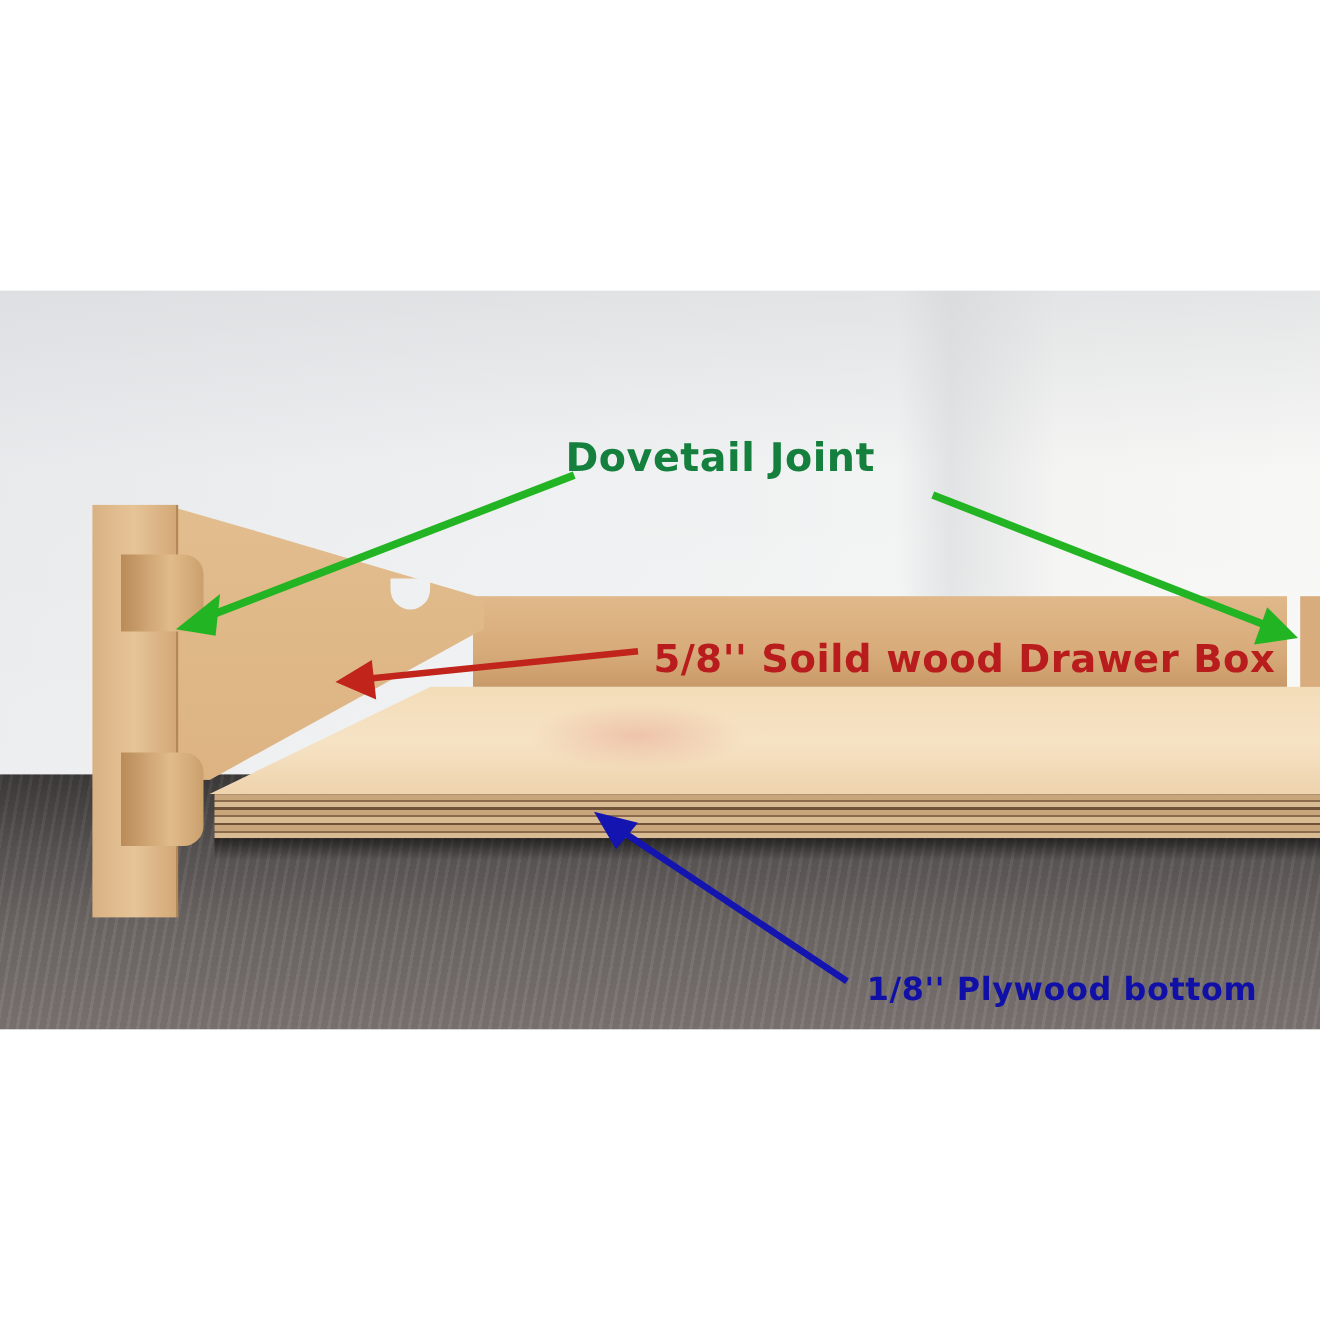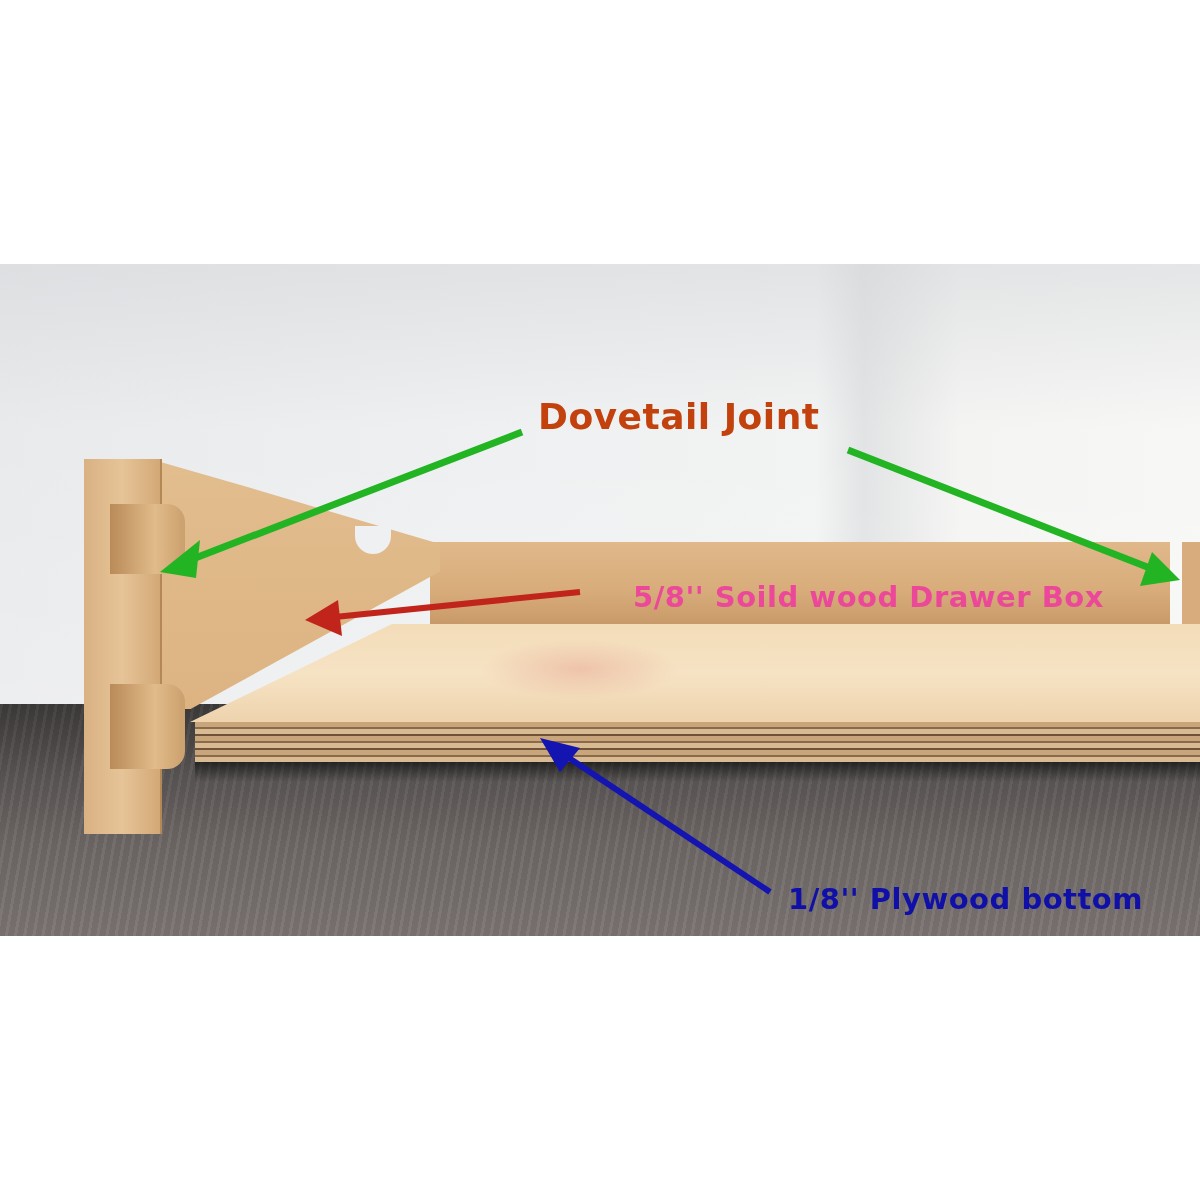--- a/index.html
+++ b/index.html
@@ -72,22 +72,22 @@
   .notch.n2 { left: 110px; top: 420px; width: 75px; height: 85px; }
   .scallop {
     position: absolute; left: 355px; top: 262px; width: 36px; height: 28px;
     background: #eef0f1; border-radius: 0 0 18px 18px;
   }
   svg.arrows { position: absolute; left: 0; top: 0; width: 1200px; height: 1200px; }
   .label {
     position: absolute; font-family: "DejaVu Sans", sans-serif; font-weight: bold;
     white-space: nowrap; letter-spacing: 0.5px;
   }
-  .label-dovetail { left: 538px; top: 396px; font-size: 36px; color: #c2410c; }
-  .label-drawer { left: 594px; top: 580px; font-size: 29px; color: #ec4899; margin-left: 39px; }
+  .label-dovetail { left: 514px; top: 396px; font-size: 36px; color: #15803d; }
+  .label-drawer { left: 594px; top: 580px; font-size: 35px; color: #b91c1c; }
   .label-plywood { left: 788px; top: 882px; font-size: 29px; color: #1010a8; }
 </style>
 </head>
 <body>
 
 <div class="photo">
   <div class="wall"></div>
   <div class="wall-shade"></div>
   <div class="counter"></div>
   <div class="counter-grain"></div>

